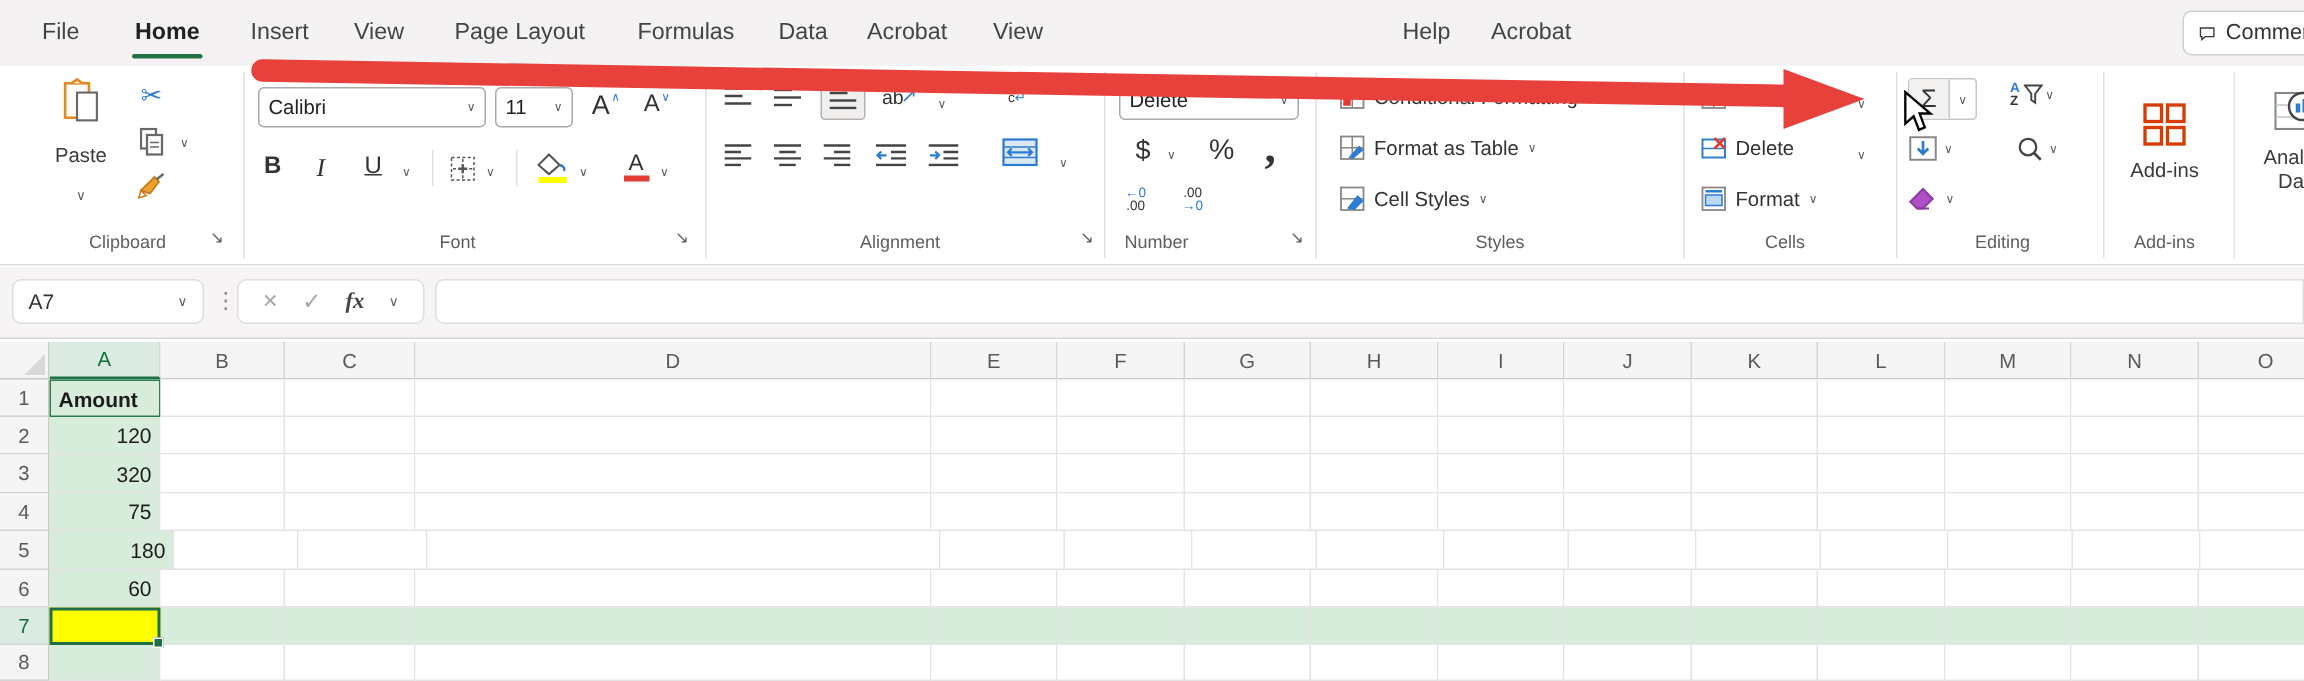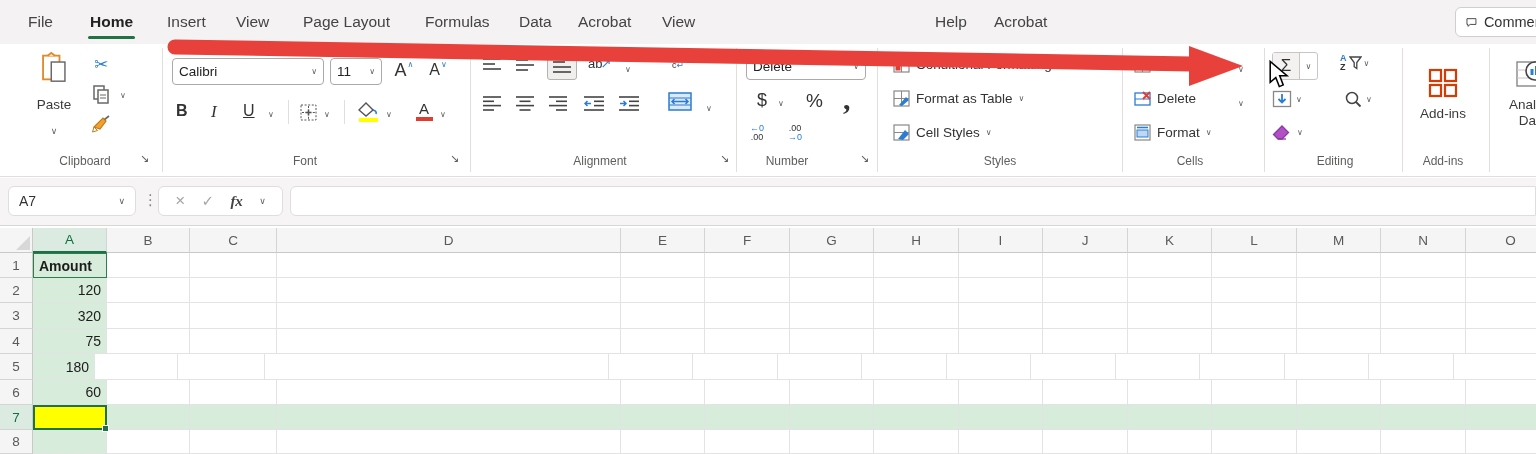--- a/index.html
+++ b/index.html
@@ -266,21 +266,21 @@
     <span class="abs" style="left:806px; top:46px; font-size:19px; color:#333">%</span>
     <span class="abs" style="left:843px; top:38px; font-size:30px; font-weight:bold; font-family:'Liberation Serif','DejaVu Serif',serif; color:#333">,</span>
     <div class="icbtn" style="left:750px; top:80px; flex-direction:column">
       <span class="minitxt"><span class="blue">←0</span></span>
       <span class="minitxt">.00</span>
     </div>
     <div class="icbtn" style="left:788px; top:80px; flex-direction:column">
       <span class="minitxt">.00</span>
       <span class="minitxt"><span class="blue">→0</span></span>
     </div>
-    <span class="glabel" style="left:737px; width:100px">Number</span>
+    <span class="glabel" style="left:721px; width:100px">Number</span>
     <span class="launcher" style="left:860px">↘</span>
 
     <div class="ritem" style="left:893px; top:12px">
       <svg width="17" height="17" viewBox="0 0 17 17">
         <rect x="1" y="1" width="15" height="15" fill="none" stroke="#8a8886" stroke-width="1.2"></rect>
         <line x1="8.5" y1="1" x2="8.5" y2="16" stroke="#8a8886"></line>
         <line x1="1" y1="8.5" x2="16" y2="8.5" stroke="#8a8886"></line>
         <rect x="2.5" y="10" width="5" height="4.5" fill="#e03c32"></rect>
       </svg>
       <span>Conditional Formatting</span>
@@ -512,21 +512,21 @@
         <div class="cell" style="width: 84px; height: 25px;"></div>
         <div class="cell" style="width: 85px; height: 25px;"></div>
         <div class="cell" style="width: 84px; height: 25px;"></div>
         <div class="cell" style="width: 85px; height: 25px;"></div>
         <div class="cell" style="width: 84px; height: 25px;"></div>
         <div class="cell" style="width: 85px; height: 25px;"></div>
         <div class="cell" style="width: 90px; height: 25px;"></div>
       </div>
       <div class="srow">
         <div class="rhead" style="width: 33px; height: 26px;">5</div>
-        <div class="cell greencol num" style="width: 62px; height: 26px;">180</div>
+        <div class="cell greencol num" style="width: 84px; height: 26px;">180</div>
         <div class="cell" style="width: 83px; height: 26px;"></div>
         <div class="cell" style="width: 87px; height: 26px;"></div>
         <div class="cell" style="width: 344px; height: 26px;"></div>
         <div class="cell" style="width: 84px; height: 26px;"></div>
         <div class="cell" style="width: 85px; height: 26px;"></div>
         <div class="cell" style="width: 84px; height: 26px;"></div>
         <div class="cell" style="width: 85px; height: 26px;"></div>
         <div class="cell" style="width: 84px; height: 26px;"></div>
         <div class="cell" style="width: 85px; height: 26px;"></div>
         <div class="cell" style="width: 84px; height: 26px;"></div>

